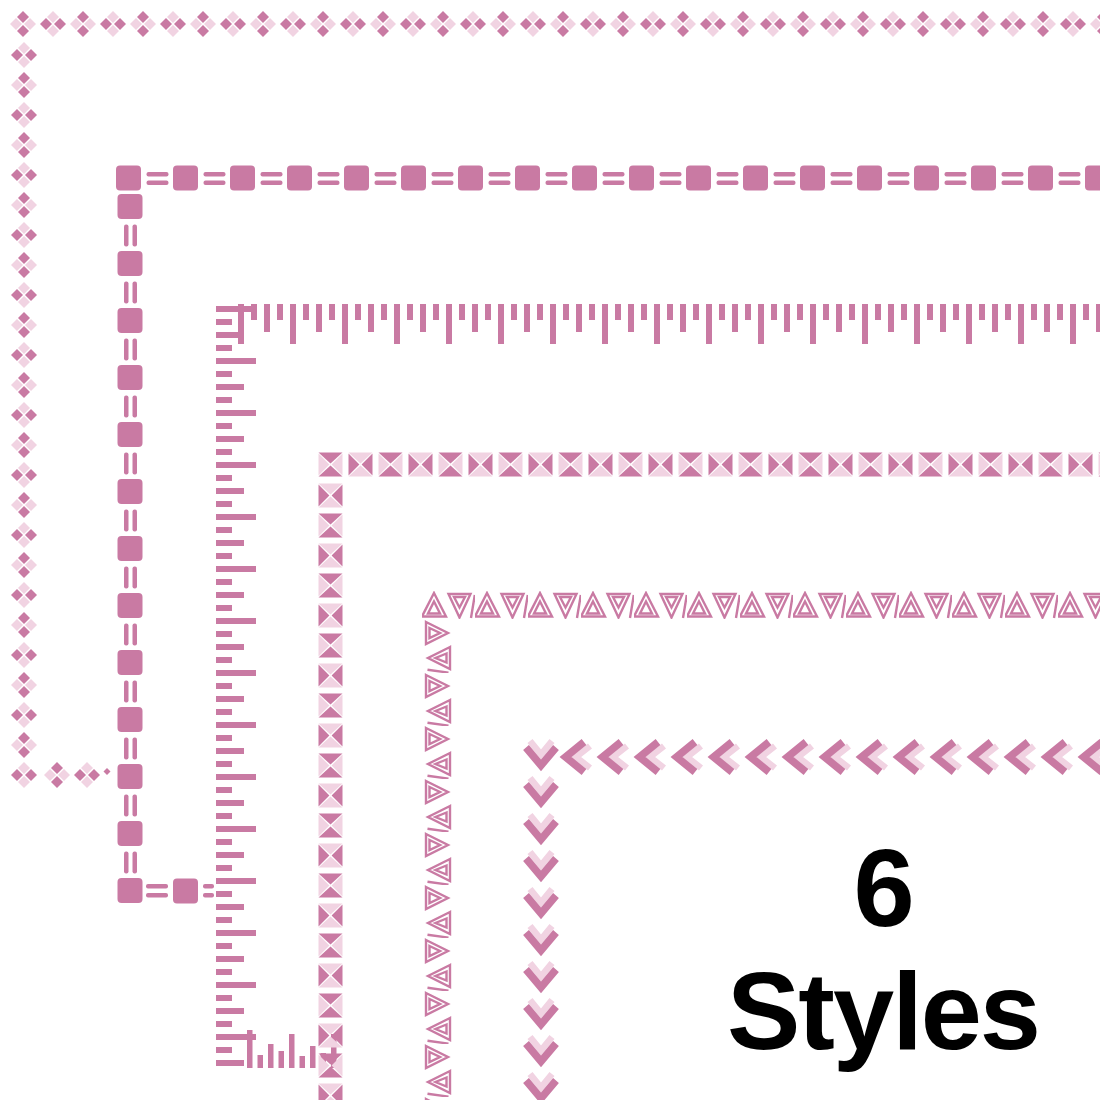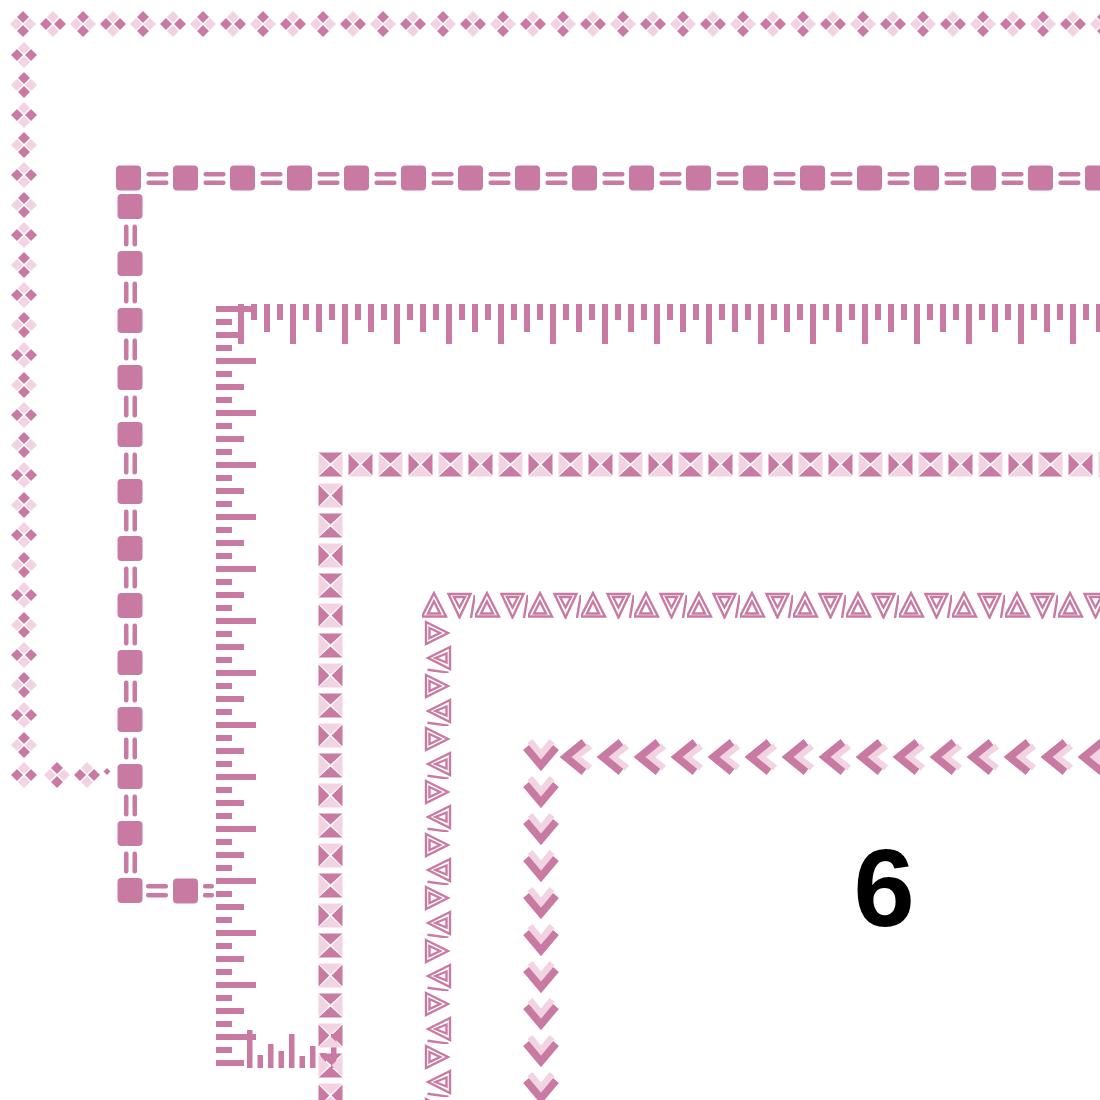--- a/index.html
+++ b/index.html
@@ -172,13 +172,14 @@
   </g>
 
   <g>
     <rect x="556" y="738" width="544" height="38" fill="url(#p6h)"></rect>
     <rect x="522" y="738" width="38" height="362" fill="url(#p6v)"></rect>
   </g>
 </svg>
 
 <div class="caption">
   <div>6</div>
+  <div>Styles</div>
 </div>
 
 </body></html>

